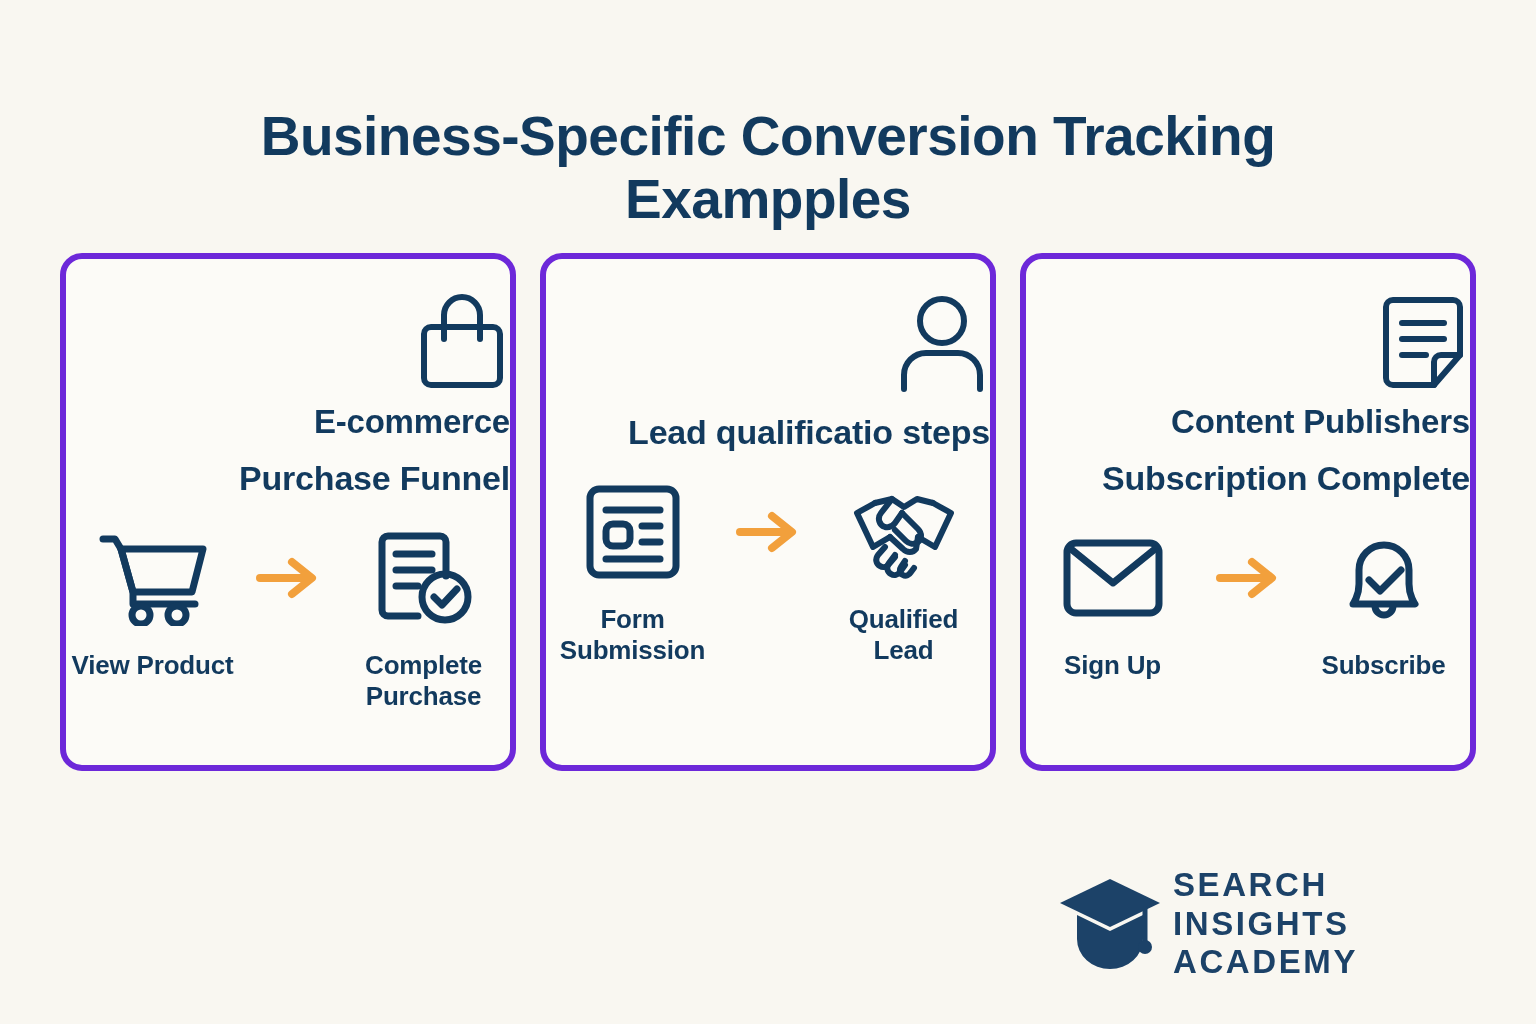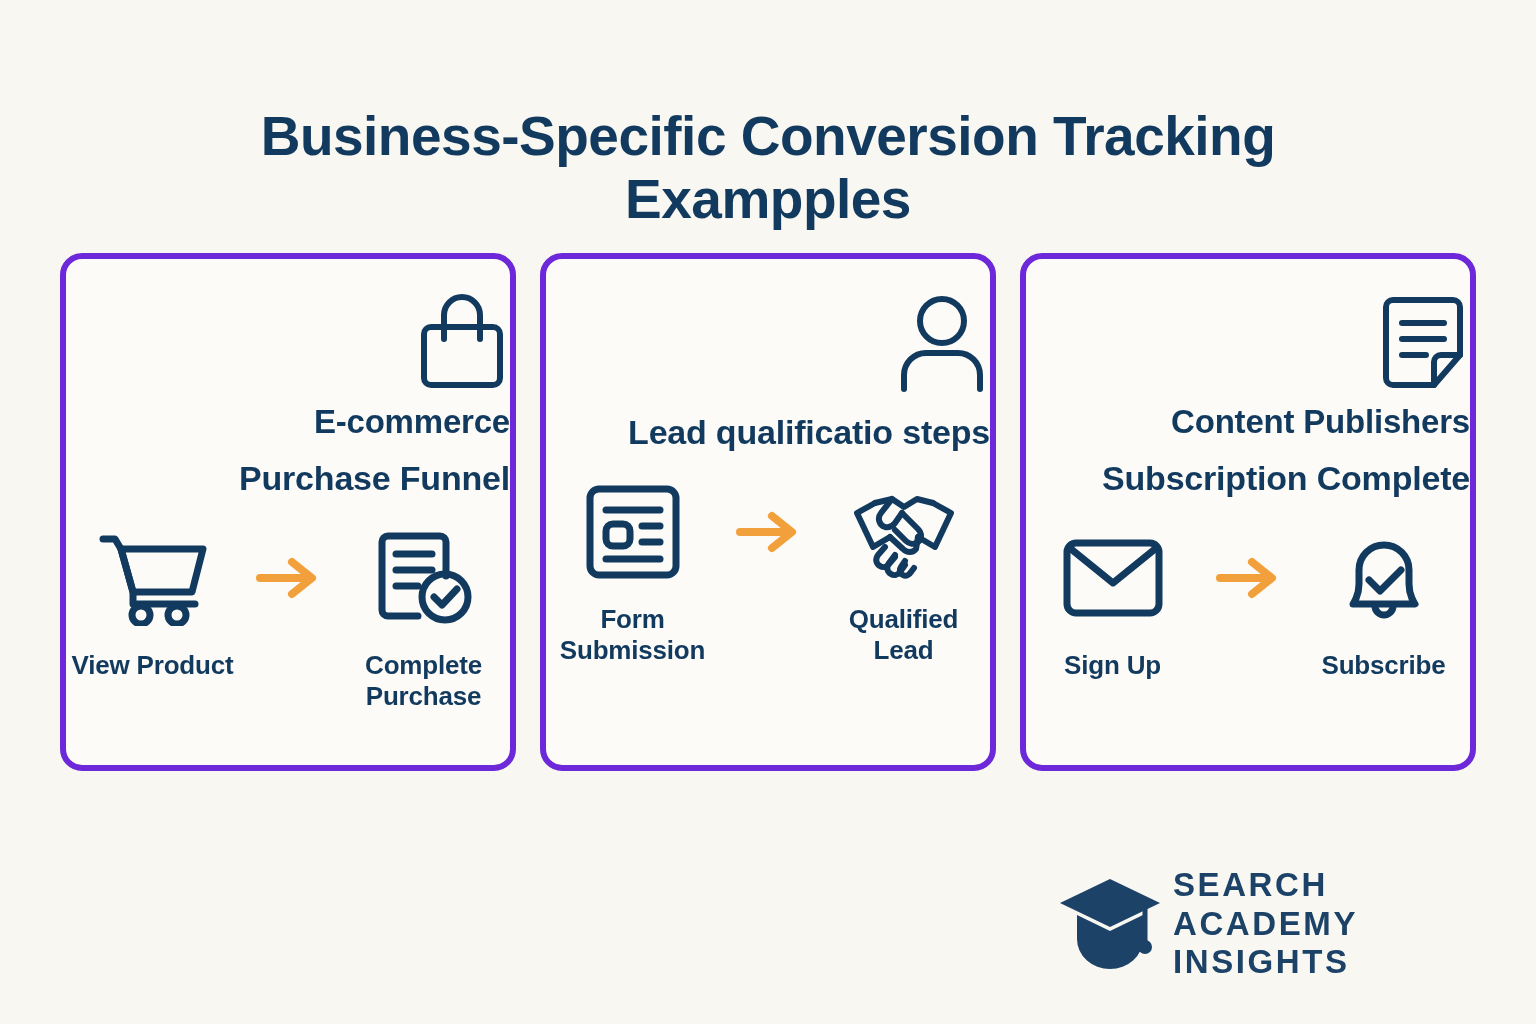--- a/index.html
+++ b/index.html
@@ -312,18 +312,18 @@
     <div>
       <svg class="logo-mark" viewBox="0 0 106 94" fill="none">
         <path d="M53 2 L103 26 L53 50 L3 26 Z" fill="#1c4268"></path>
         <path d="M20 38 V62 a33 30 0 0 0 66 0 V38 L53 54 Z" fill="#1c4268"></path>
         <path d="M88 32 V66" stroke="#1c4268" stroke-width="5" stroke-linecap="round"></path>
         <circle cx="88" cy="70" r="7" fill="#1c4268"></circle>
       </svg>
     </div>
     <div class="logo-words">
       <span class="logo-line">SEARCH</span>
+      <span class="logo-line">INSIGHTS</span>
       <span class="logo-line">ACADEMY</span>
-      <span class="logo-line">INSIGHTS</span>
     </div>
   </div>
 
 </div>
 
 </body></html>

